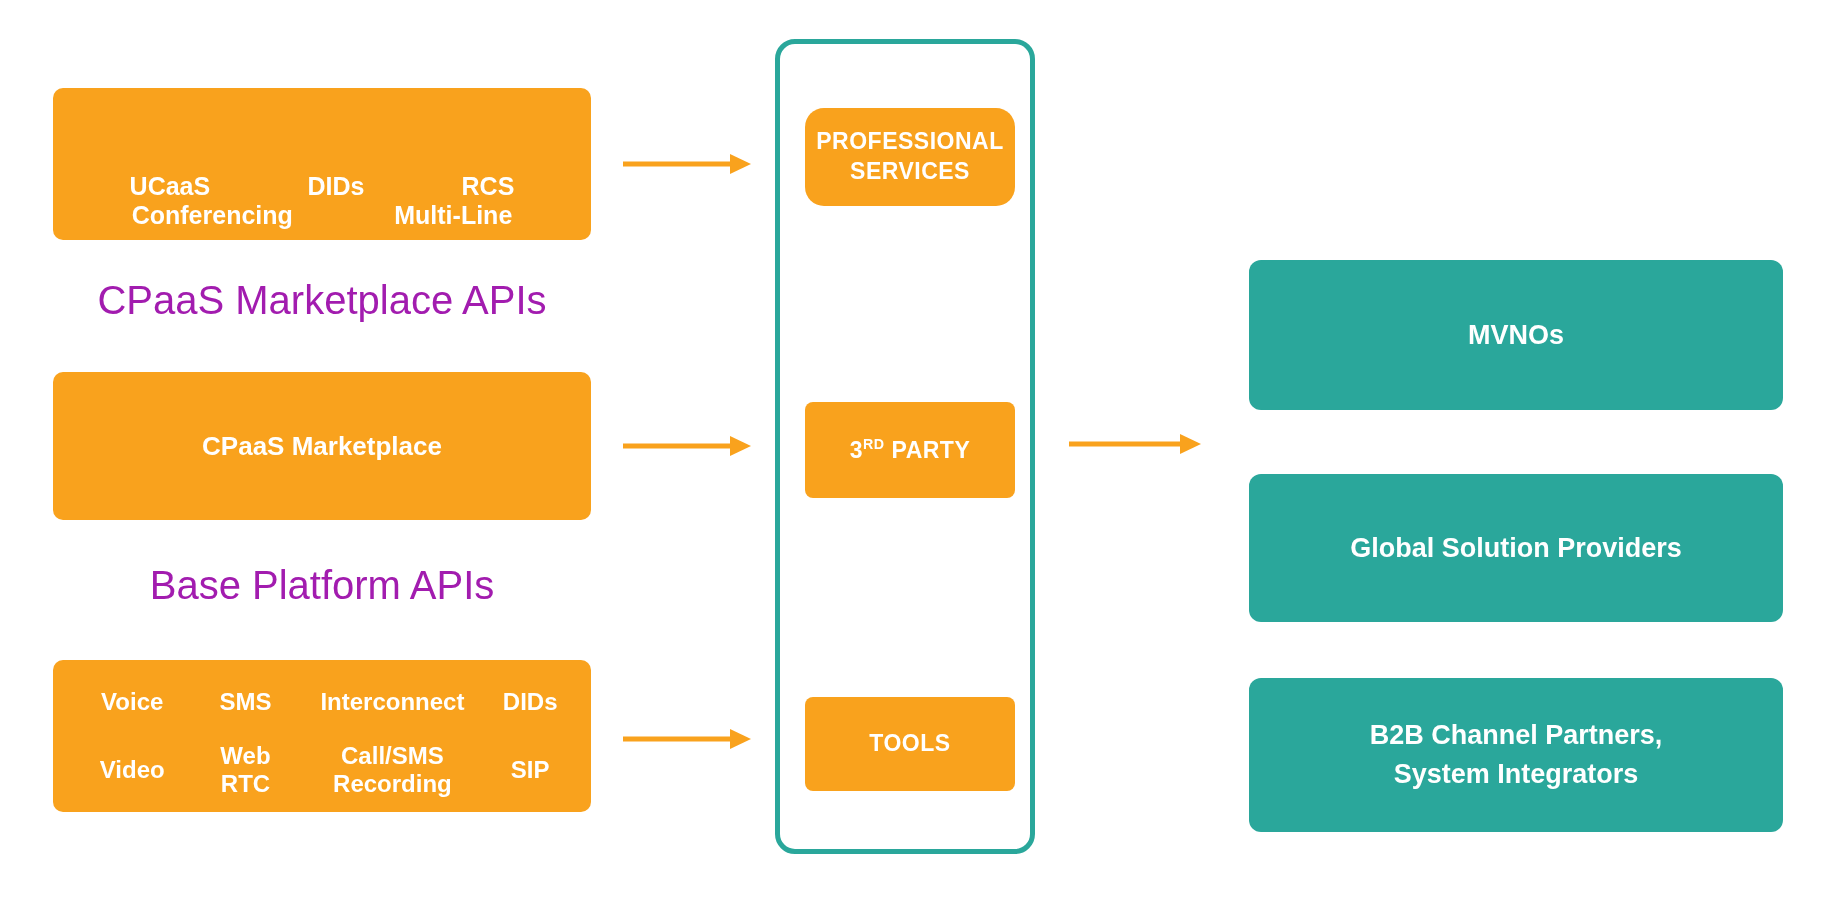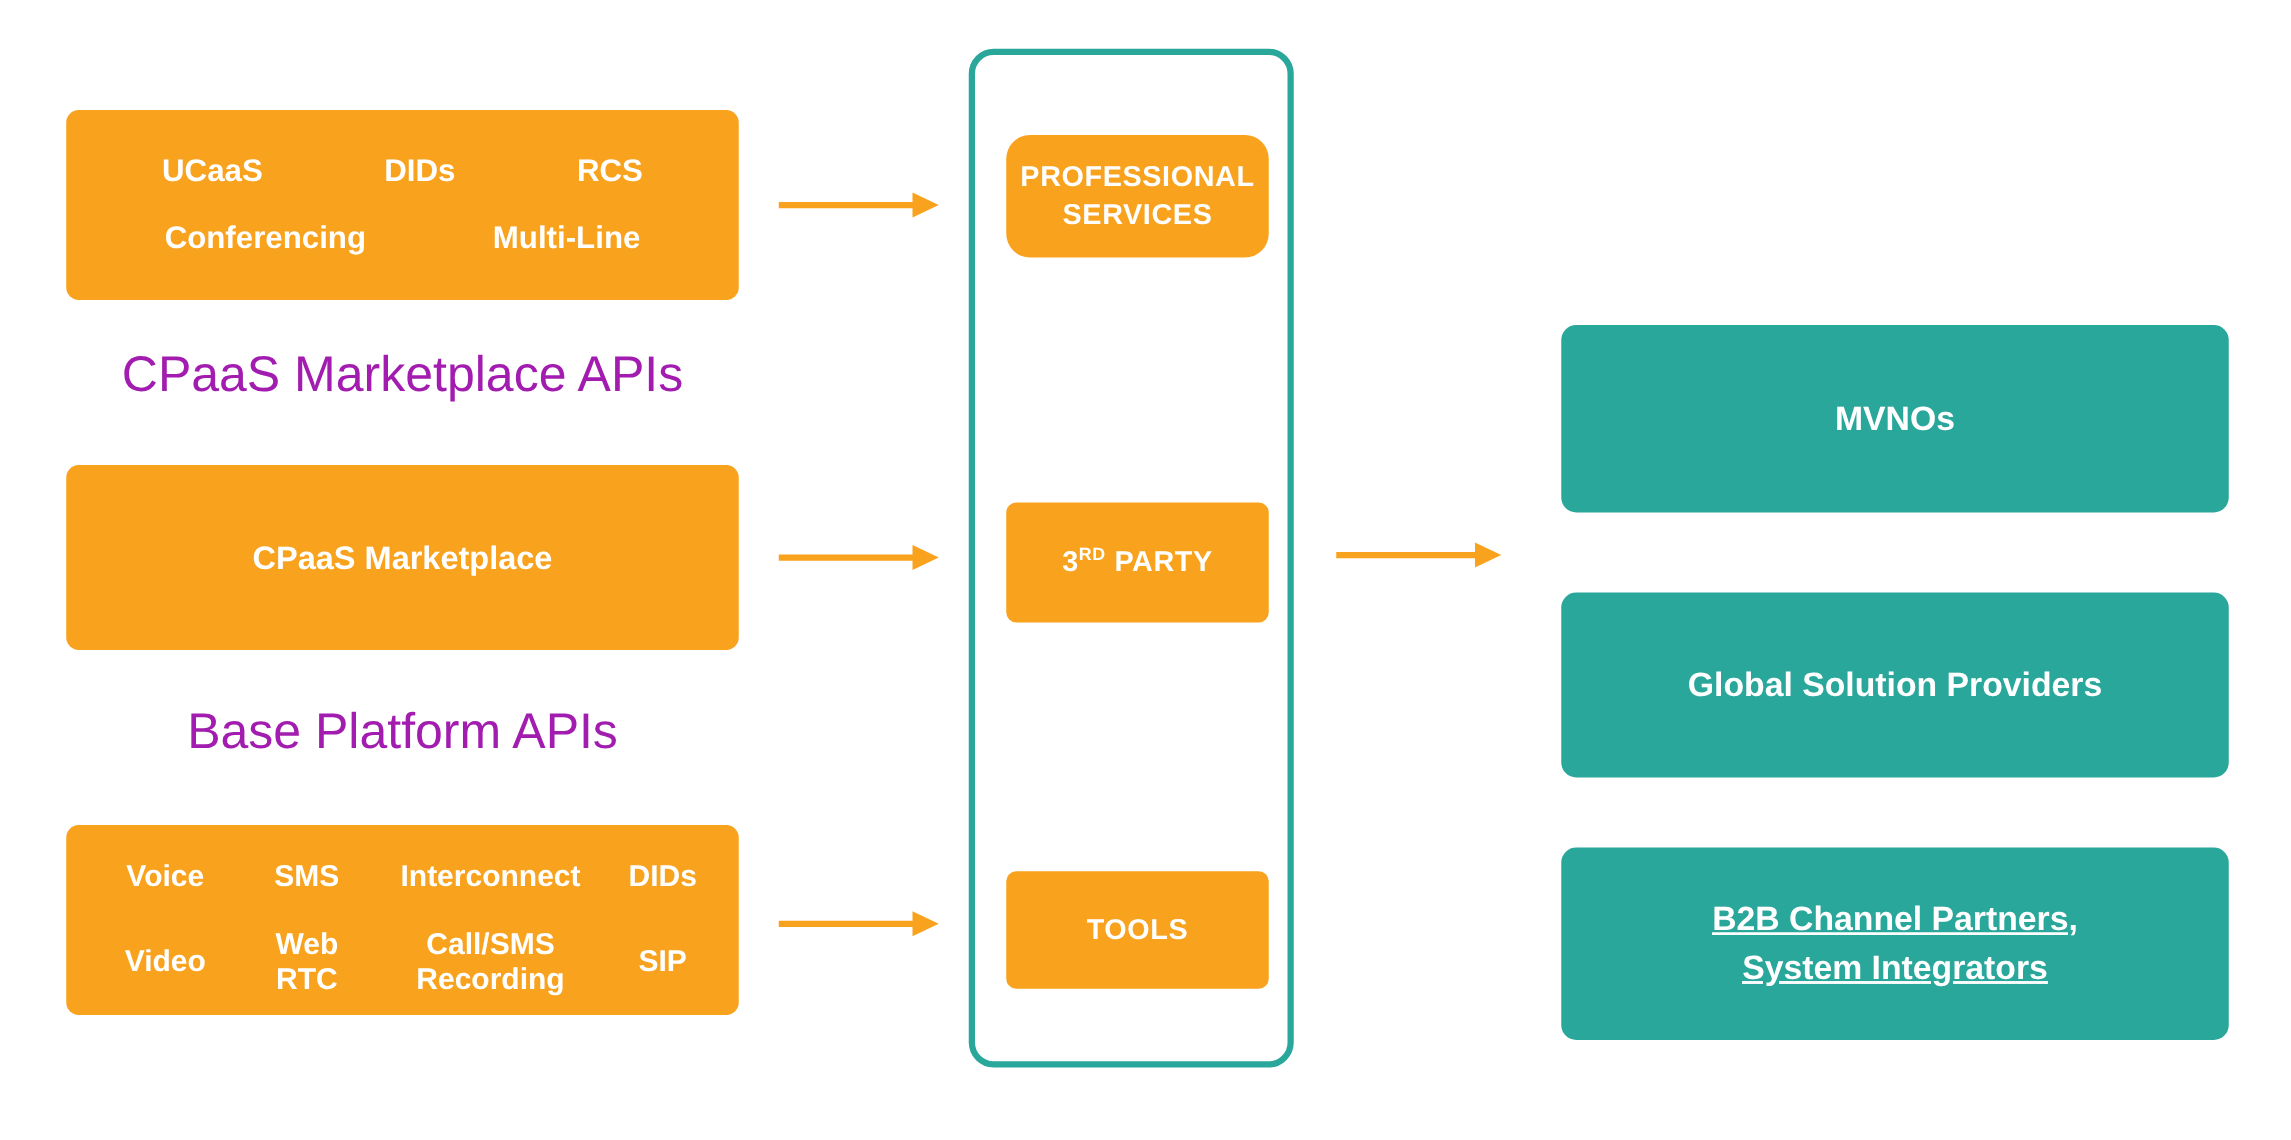--- a/index.html
+++ b/index.html
@@ -74,31 +74,31 @@
     background:#2AA79B;
     border-radius:12px;
     color:#ffffff;
     font-weight:bold;
     display:flex;
     align-items:center;
     justify-content:center;
     font-size:27px;
     text-align:center;
   }
-  .pre{white-space:pre-line;line-height:1.45;text-decoration:underline;}
+  .pre{white-space:pre-line;line-height:1.45;}
   .csp-row{display:flex;align-items:center;justify-content:center;gap:26px;}
 
   .arrow{position:absolute;}
 </style>
 </head>
 <body>
 
 <div class="canvas">
 
-  <div class="orange-box cap-box" style="left:53px;top:88px;width:538px;height:152px;">
+  <div class="orange-box cap-box" style="left:53px;top:88px;width:538px;height:152px;justify-content:flex-end;">
     <div class="cap-row">
       <span>UCaaS</span>
       <span>DIDs</span>
       <span>RCS</span>
     </div>
     <div class="cap-row">
       <span>Conferencing</span>
       <span>Multi-Line</span>
     </div>
   </div>

